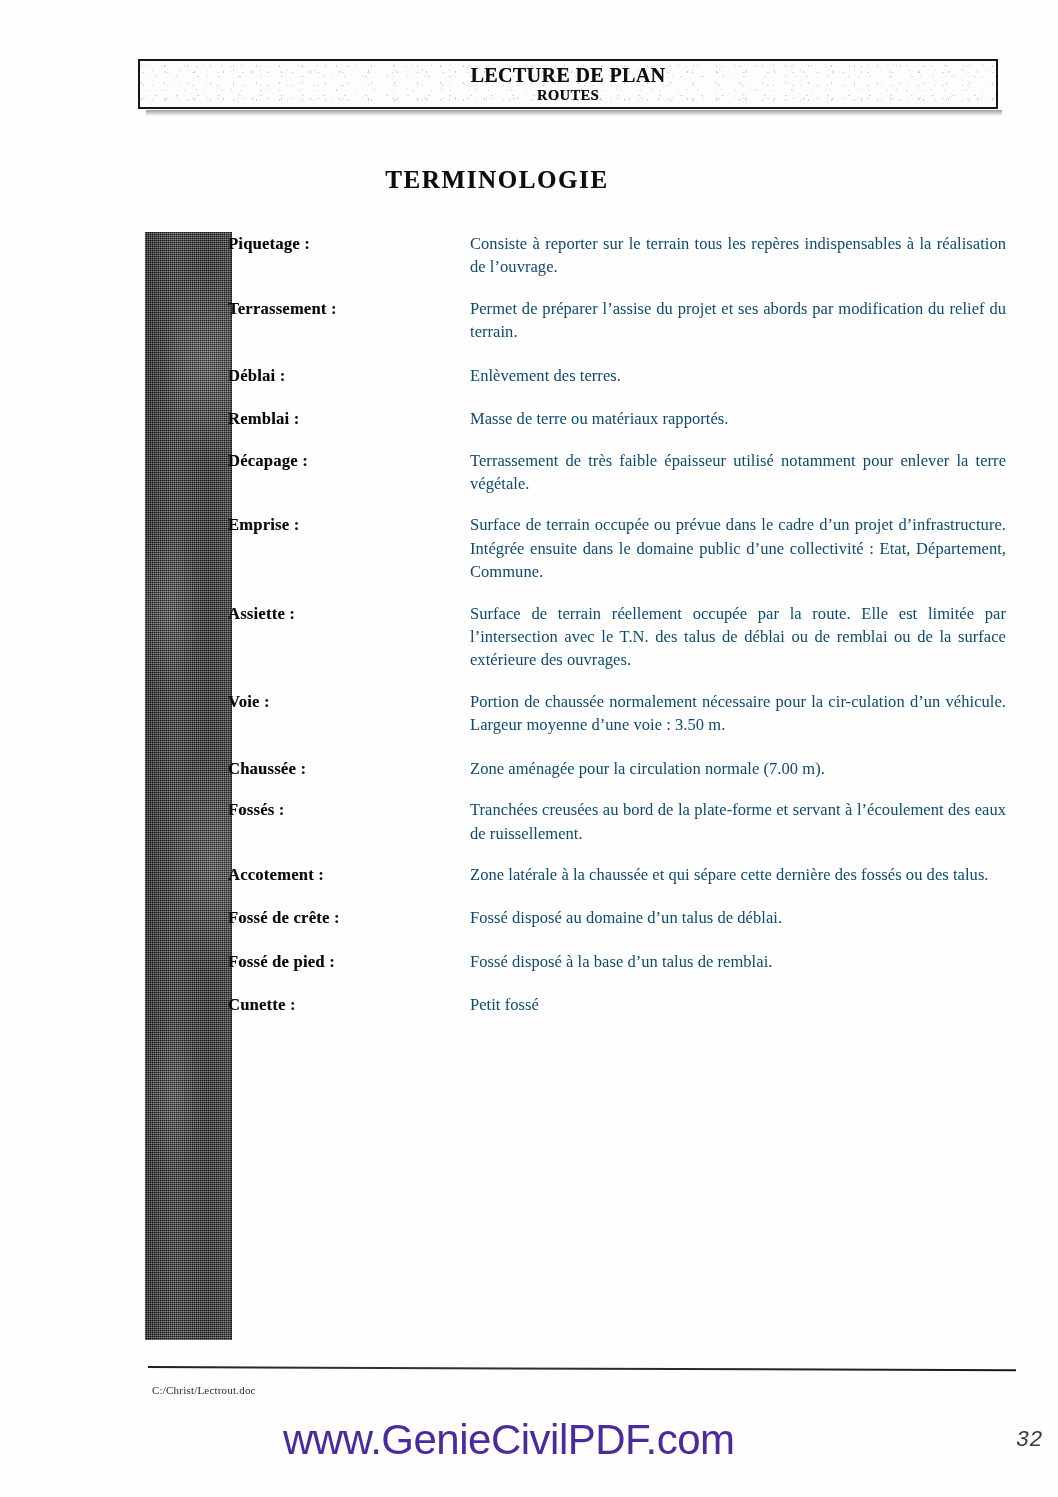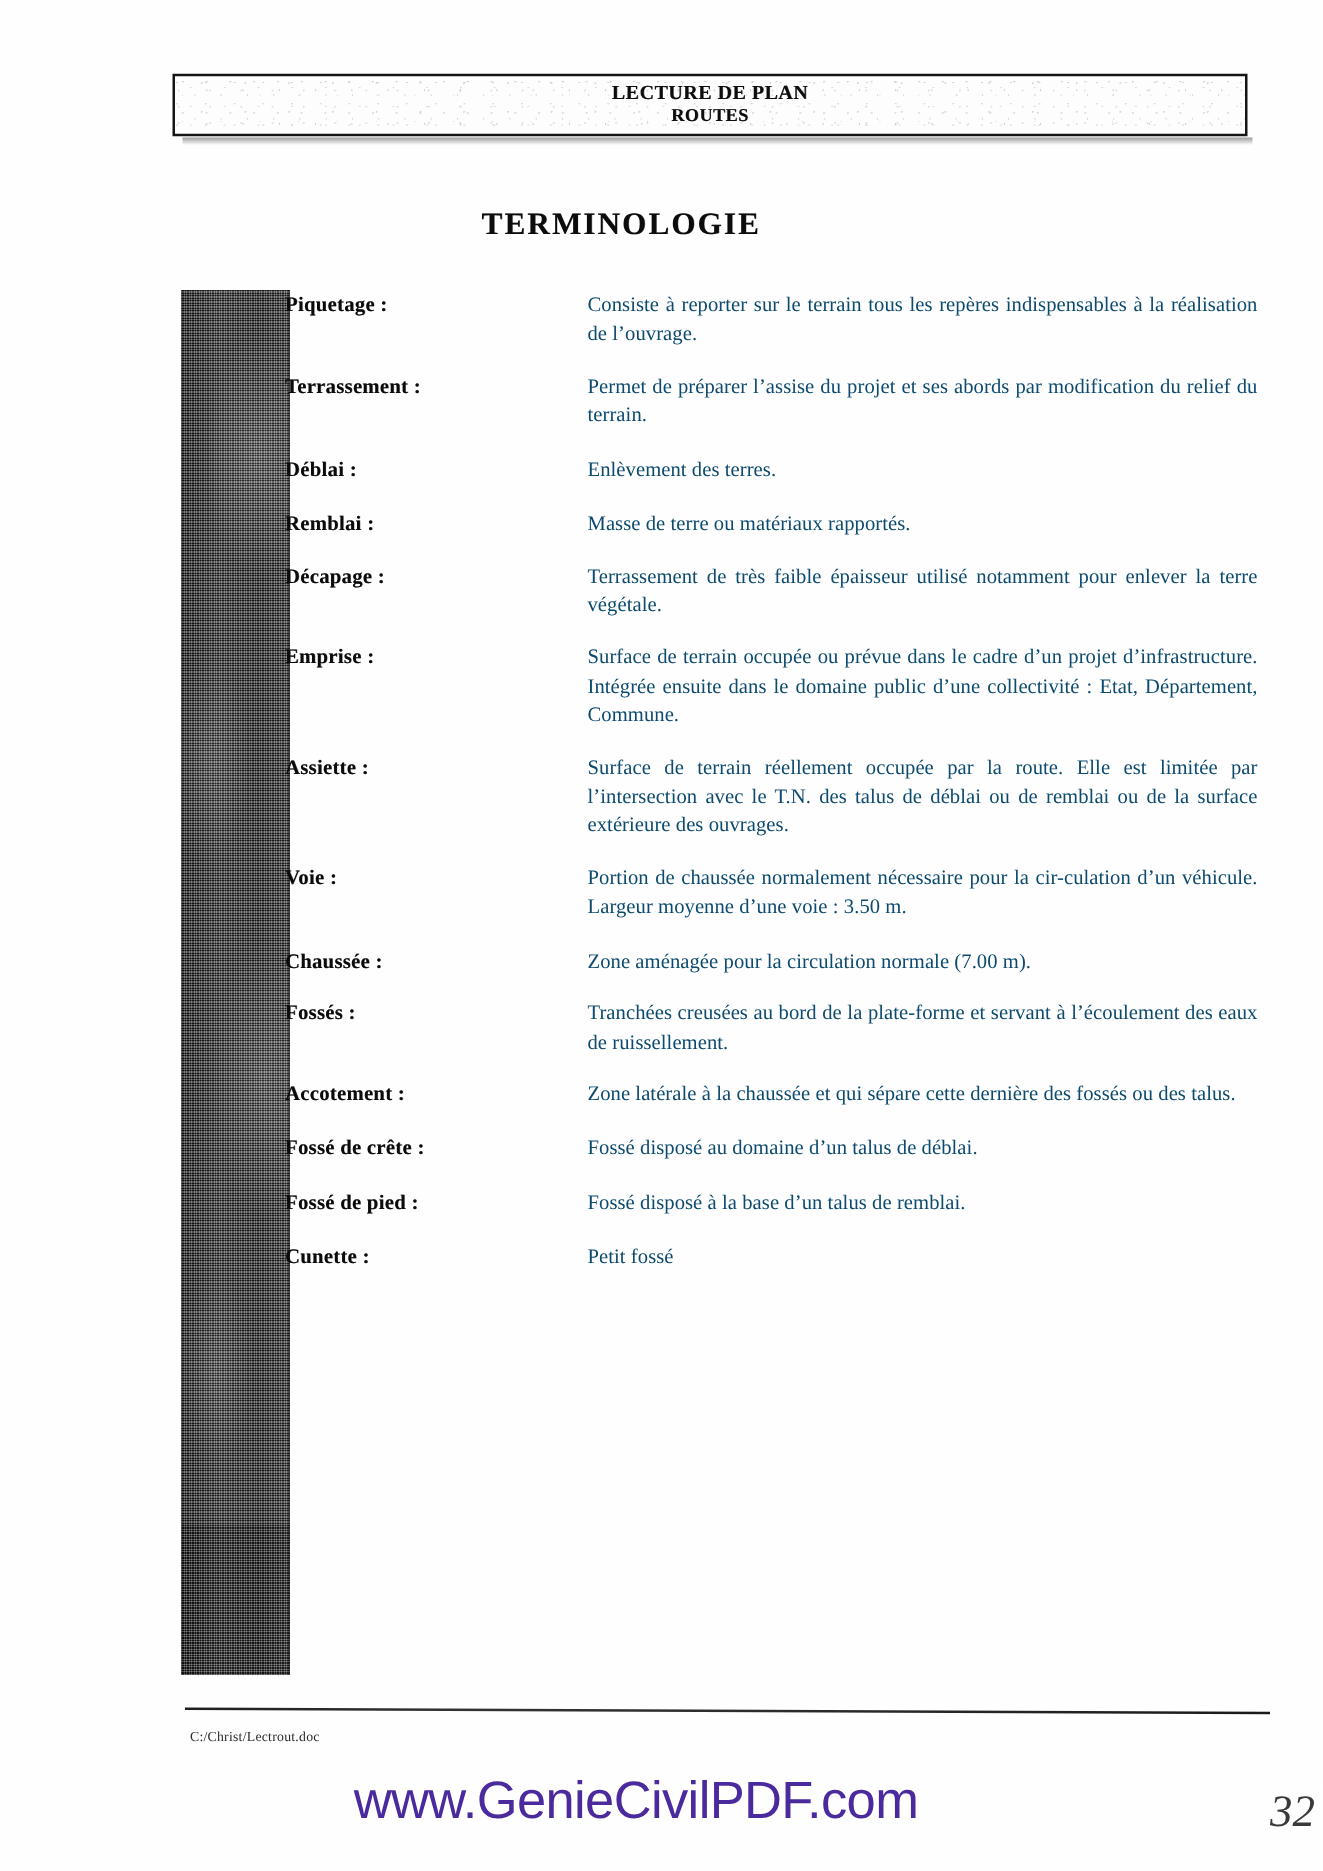--- a/index.html
+++ b/index.html
@@ -52,21 +52,21 @@
   }
   .banner-line {
     font-weight: bold;
     font-size: 15.5px;
     letter-spacing: 0.4px;
     line-height: 1.16;
     color: #0d0d0d;
     text-shadow: 0.35px 0 0 rgba(0,0,0,0.55);
     white-space: nowrap;
   }
-  #banner-line-1 { font-size: 16px; }
+  #banner-line-1 { font-size: 20px; }
   #banner-line-2 { font-size: 14.5px; }
 
   
   #header-shadow {
     position: absolute;
     left: 146px;
     top: 110px;
     width: 856px;
     height: 6px;
     background: linear-gradient(to bottom, rgba(40,40,40,0.45), rgba(255,255,255,0));
@@ -184,26 +184,27 @@
     color: #4b2a9e;
     letter-spacing: -0.5px;
     white-space: nowrap;
   }
 
   
   #page-number {
     position: absolute;
     left: 1016px;
     top: 1428px;
-    font-size: 36px;
+    font-size: 22px;
     font-style: italic;
     color: #3a3a3a;
     white-space: nowrap;
     overflow: hidden;
     width: 42px;
+    font-family: Liberation Mono, monospace;
   }
 </style>
 </head>
 <body>
 
 <div id="page">
 
   <div id="header-banner">
     <div class="banner-line" id="banner-line-1">LECTURE DE PLAN</div>
     <div class="banner-line" id="banner-line-2">ROUTES</div>

